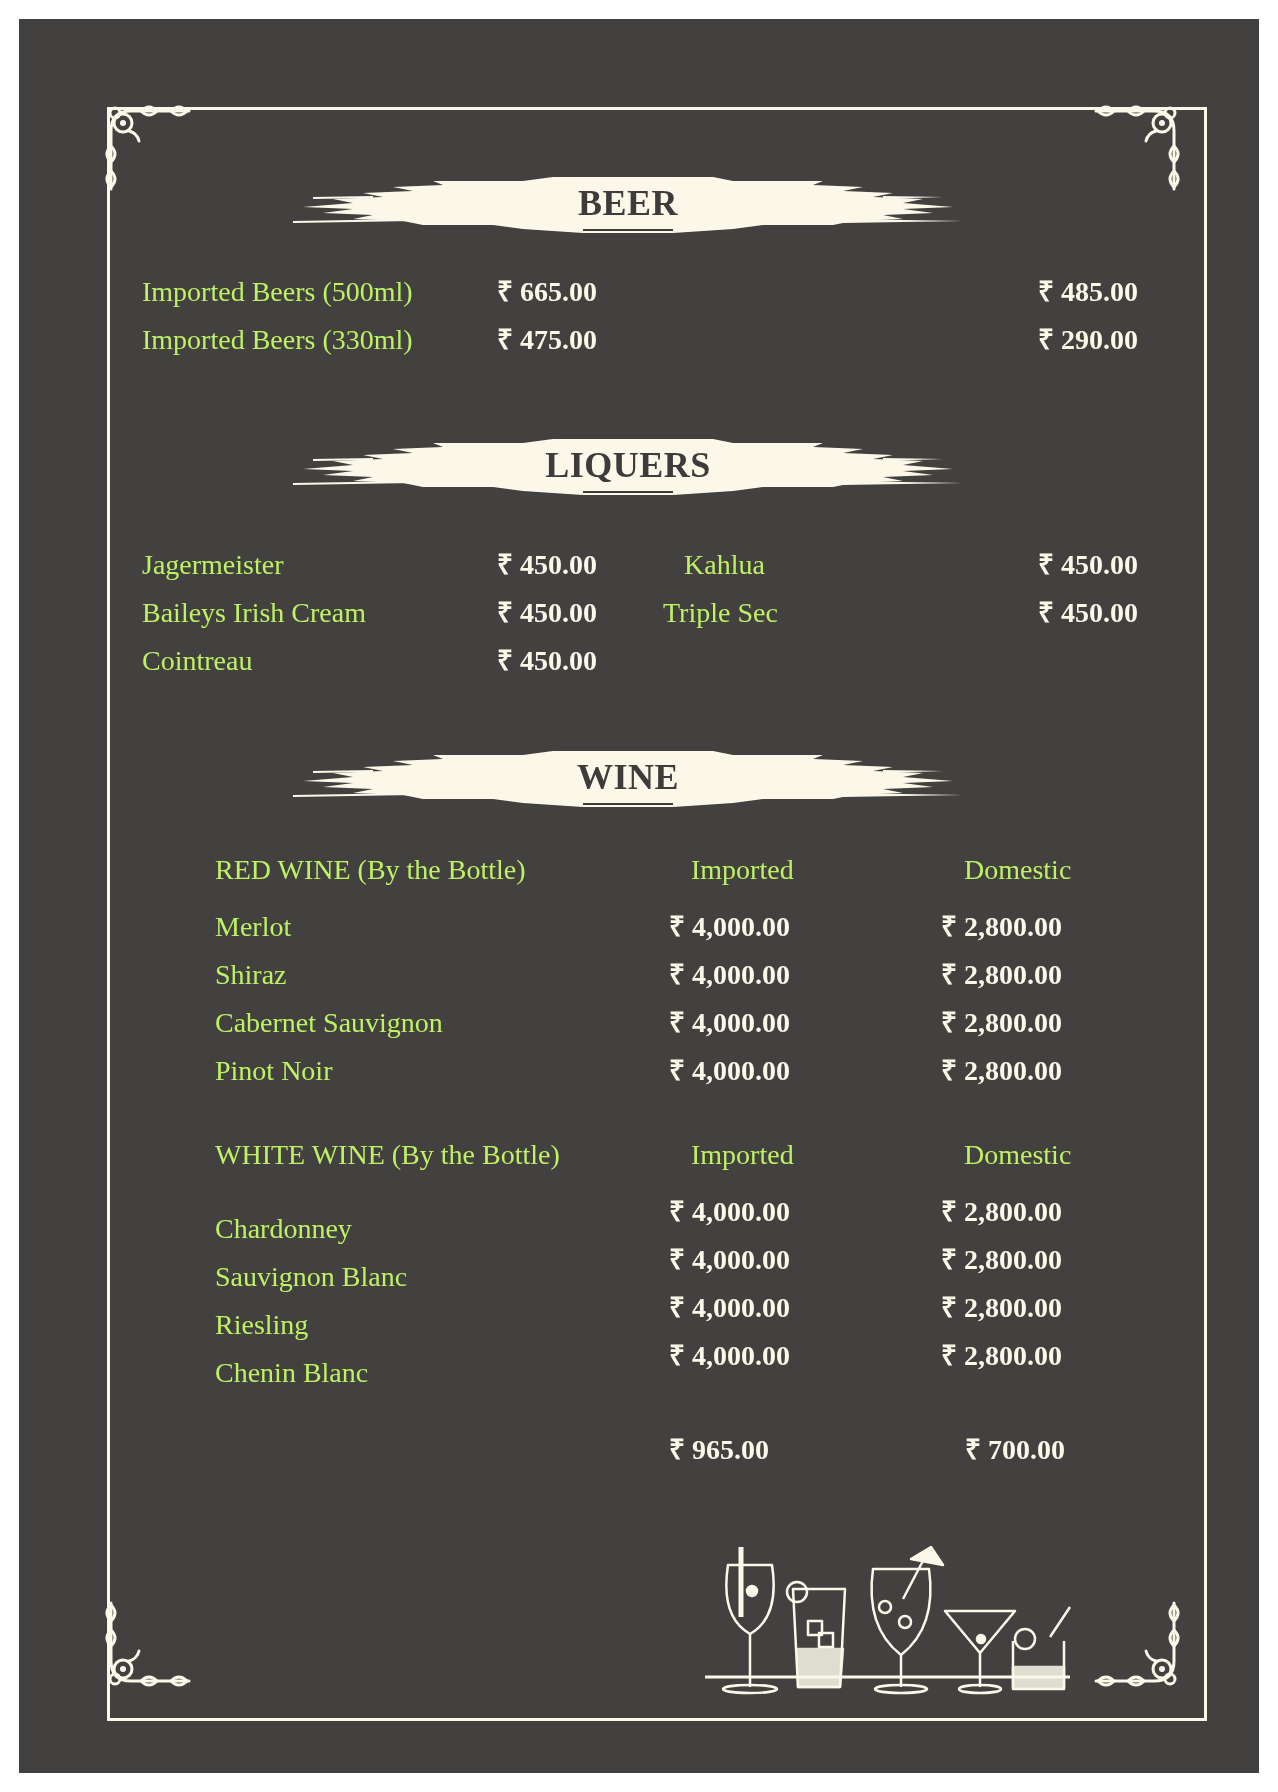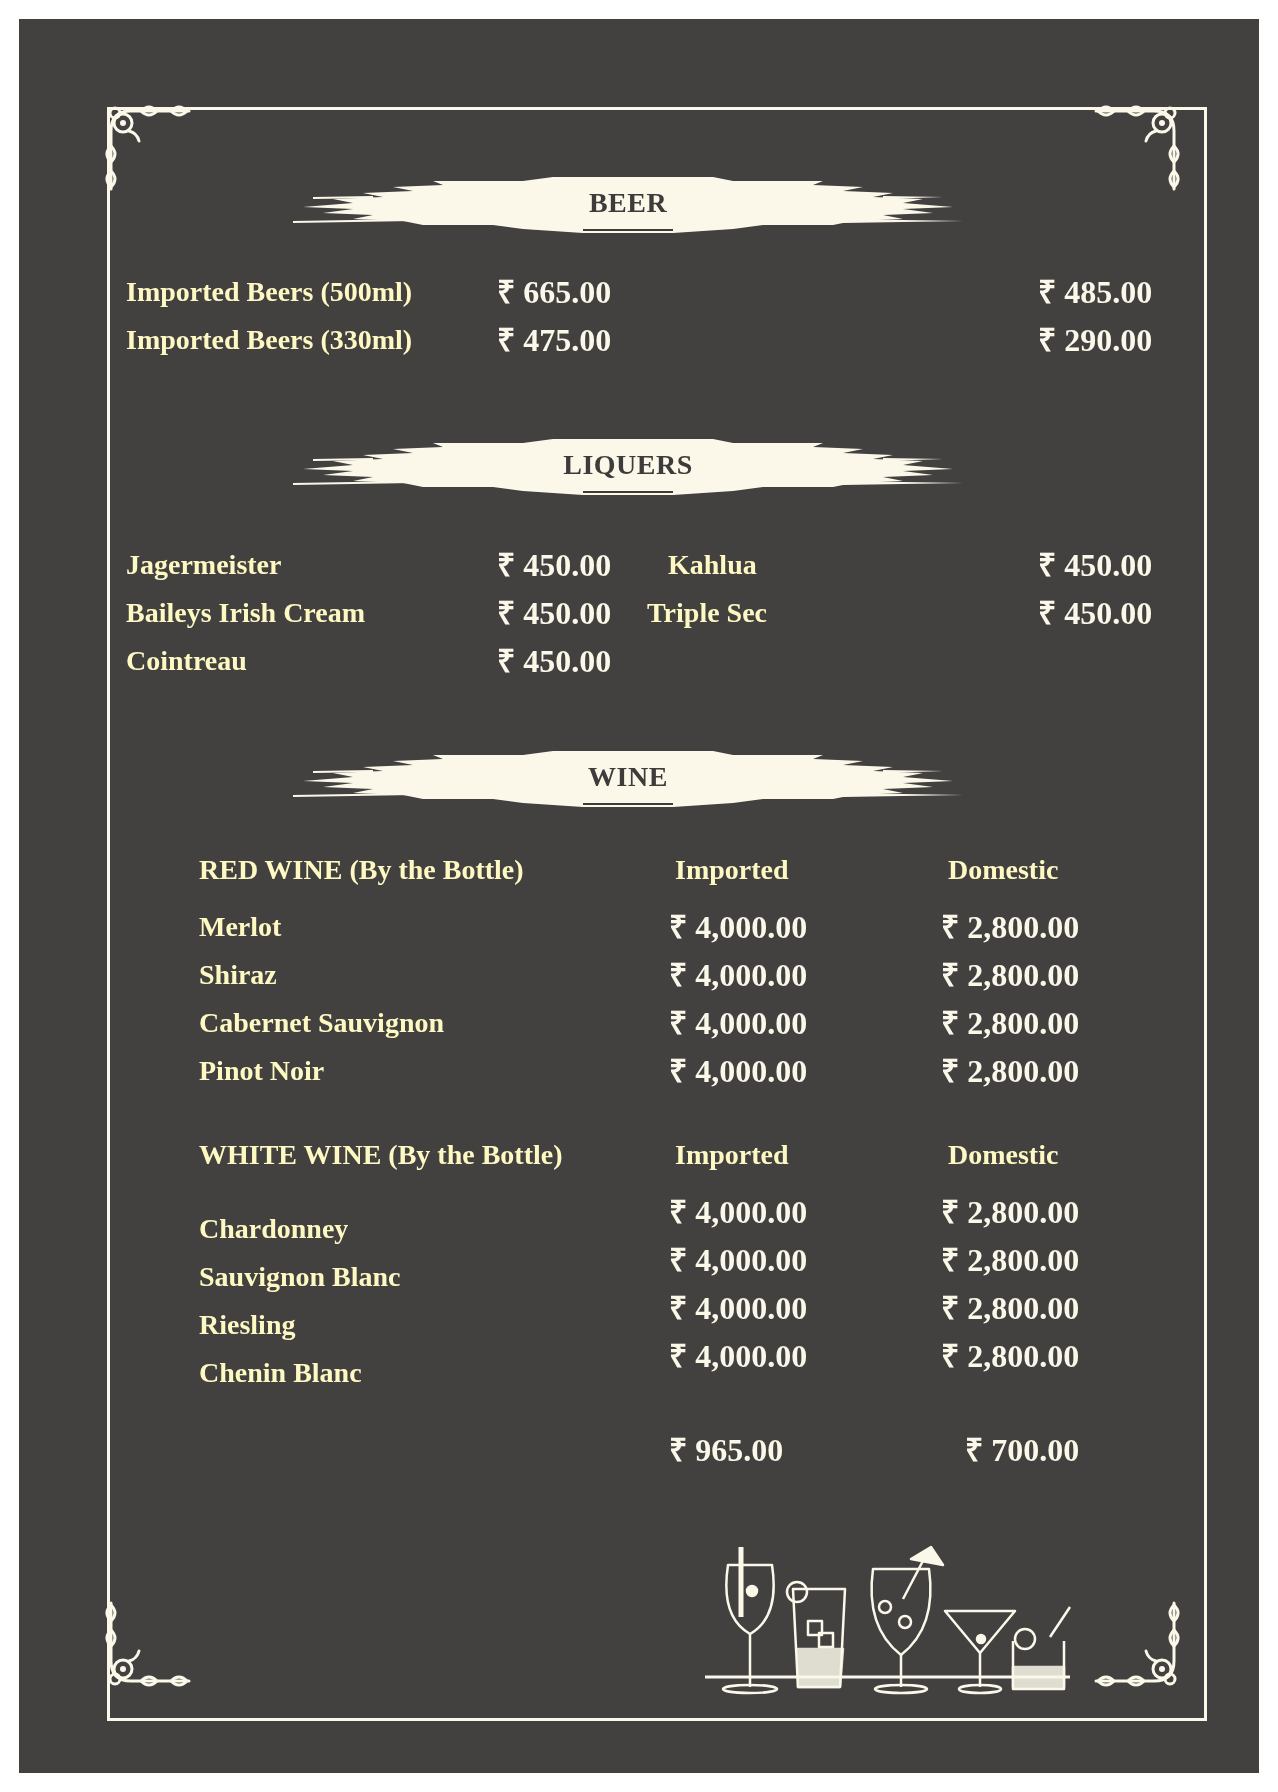--- a/index.html
+++ b/index.html
@@ -1,24 +1,24 @@
 <!DOCTYPE html>
 <html><head>
 <meta charset="utf-8">
 <style>
   html, body { margin:0; padding:0; background:#ffffff; }
   body { width:1278px; height:1792px; position:relative; overflow:hidden; font-family:"DejaVu Serif", serif; }
   .page { position:absolute; left:19px; top:19px; width:1240px; height:1754px; background:#434140; }
   .frame { position:absolute; left:88px; top:88px; width:1100px; height:1614px; border:3px solid #fbf8ea; box-sizing:border-box; }
   .abs { position:absolute; }
-  .item { position:absolute; color:#fef9c3; font-family:"Liberation Serif", serif; font-weight:bold; font-size:28px; white-space:nowrap; line-height:34px; }
-  .price { position:absolute; color:#fbf8ea; font-family:"Liberation Serif", serif; font-weight:bold; font-size:32px; white-space:nowrap; line-height:34px; }
+  .item { position:absolute; color:#bef264; font-family:"Liberation Serif", serif; font-weight:normal; font-size:28px; white-space:nowrap; line-height:34px;margin-left:16px; }
+  .price { position:absolute; color:#fbf8ea; font-family:"Liberation Serif", serif; font-weight:bold; font-size:28px; white-space:nowrap; line-height:34px; }
   .banner { position:absolute; left:274px; width:670px; height:72px; }
   .banner svg { position:absolute; left:0; top:0; }
-  .banner-title { position:absolute; left:0; right:0; top:14px; text-align:center; color:#3e3c3a; font-family:"Liberation Serif", serif; font-weight:bold; font-size:28px; letter-spacing:0.5px; line-height:40px; }
+  .banner-title { position:absolute; left:0; right:0; top:14px; text-align:center; color:#3e3c3a; font-family:"Liberation Serif", serif; font-weight:bold; font-size:36px; letter-spacing:0.5px; line-height:40px; }
   .corner { position:absolute; width:90px; height:90px; }
   .footnote { position:absolute; left:178px; top:1644px; color:#fbf8ea; font-family:"Liberation Serif", serif; font-style:italic; font-weight:bold; font-size:17px; white-space:nowrap; }
 </style>
 </head>
 <body>
 
 <svg width="0" height="0" style="position:absolute">
   <defs>
     <symbol id="brush" viewBox="0 0 670 72">
       <path fill="#fbf8ea" d="M10 38 L60 34 L40 30 L90 28 L70 24 L120 22 L100 18 L150 16 L140 12 L230 12 L260 8 L420 8 L440 12 L530 12 L520 16 L570 18 L550 22 L600 24 L580 28 L630 30 L610 34 L660 38 L610 40 L640 44 L590 46 L610 50 L560 52 L540 56 L470 56 L440 60 L380 64 L290 64 L230 60 L200 56 L130 56 L110 52 L60 50 L80 46 L30 44 L60 40 Z"></path>

